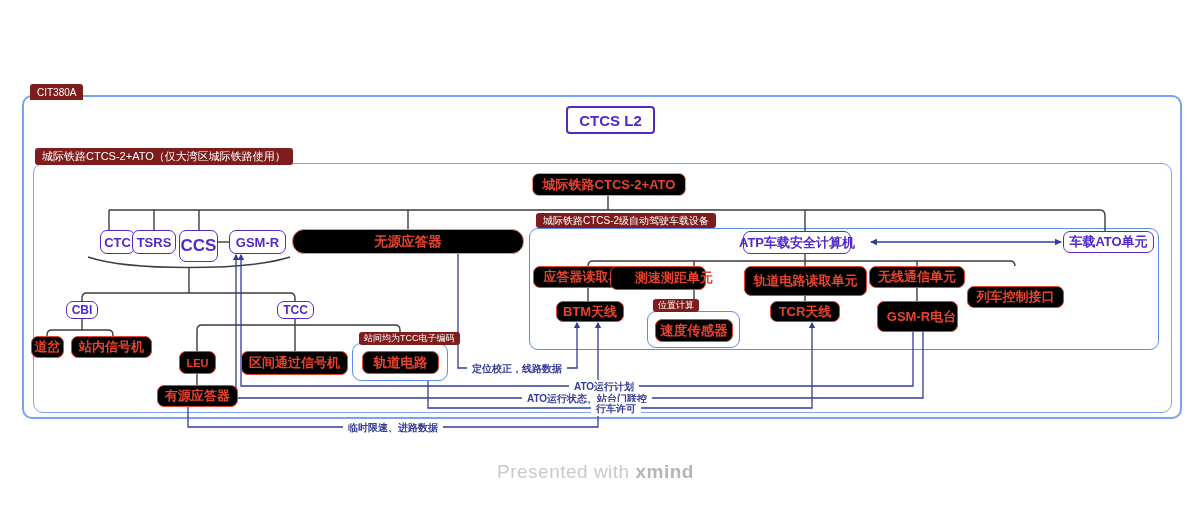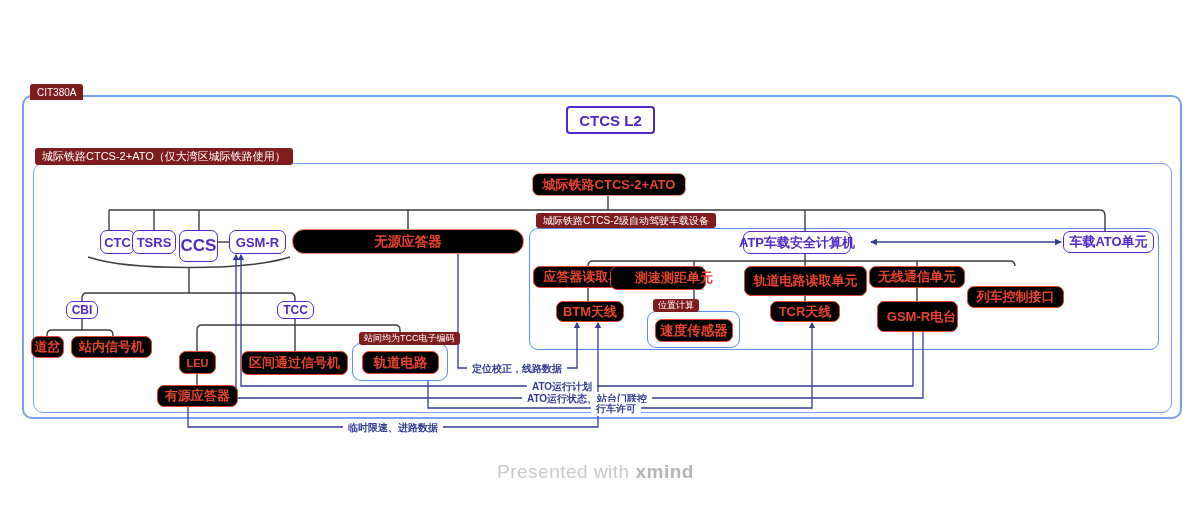--- a/index.html
+++ b/index.html
@@ -128,21 +128,21 @@
   <div class="abs red" style="left:556px;top:301px;width:68px;height:21px;font-size:13px;">BTM天线</div>
 
   <div class="abs bluewrap" style="left:647px;top:311px;width:93px;height:37px;"></div>
   <div class="abs badge" style="left:653px;top:299px;height:13px;font-size:9px;padding:0 5px;">位置计算</div>
   <div class="abs red" style="left:655px;top:319px;width:78px;height:23px;font-size:13.5px;">速度传感器</div>
 
   <div class="abs red" style="left:770px;top:301px;width:70px;height:21px;font-size:13px;">TCR天线</div>
   <div class="abs red" style="left:877px;top:301px;width:81px;height:31px;font-size:13px;padding-left:8px;">GSM-R电台</div>
 
   <div class="linklabel" style="left:517px;top:369px;">定位校正，线路数据</div>
-  <div class="linklabel" style="left:562px;top:387px;text-align:right;">ATO运行计划</div>
+  <div class="linklabel" style="left:604px;top:387px;text-align:right;">ATO运行计划</div>
   <div class="linklabel" style="left:587px;top:399px;">ATO运行状态、站台门联控</div>
   <div class="linklabel" style="left:616px;top:409px;">行车许可</div>
   <div class="linklabel" style="left:393px;top:428px;">临时限速、进路数据</div>
 
   <div class="footer" style="left:497px;top:461px;">
     <span>Presented with </span><b>xmind</b>
   </div>
 
 </div>
 

